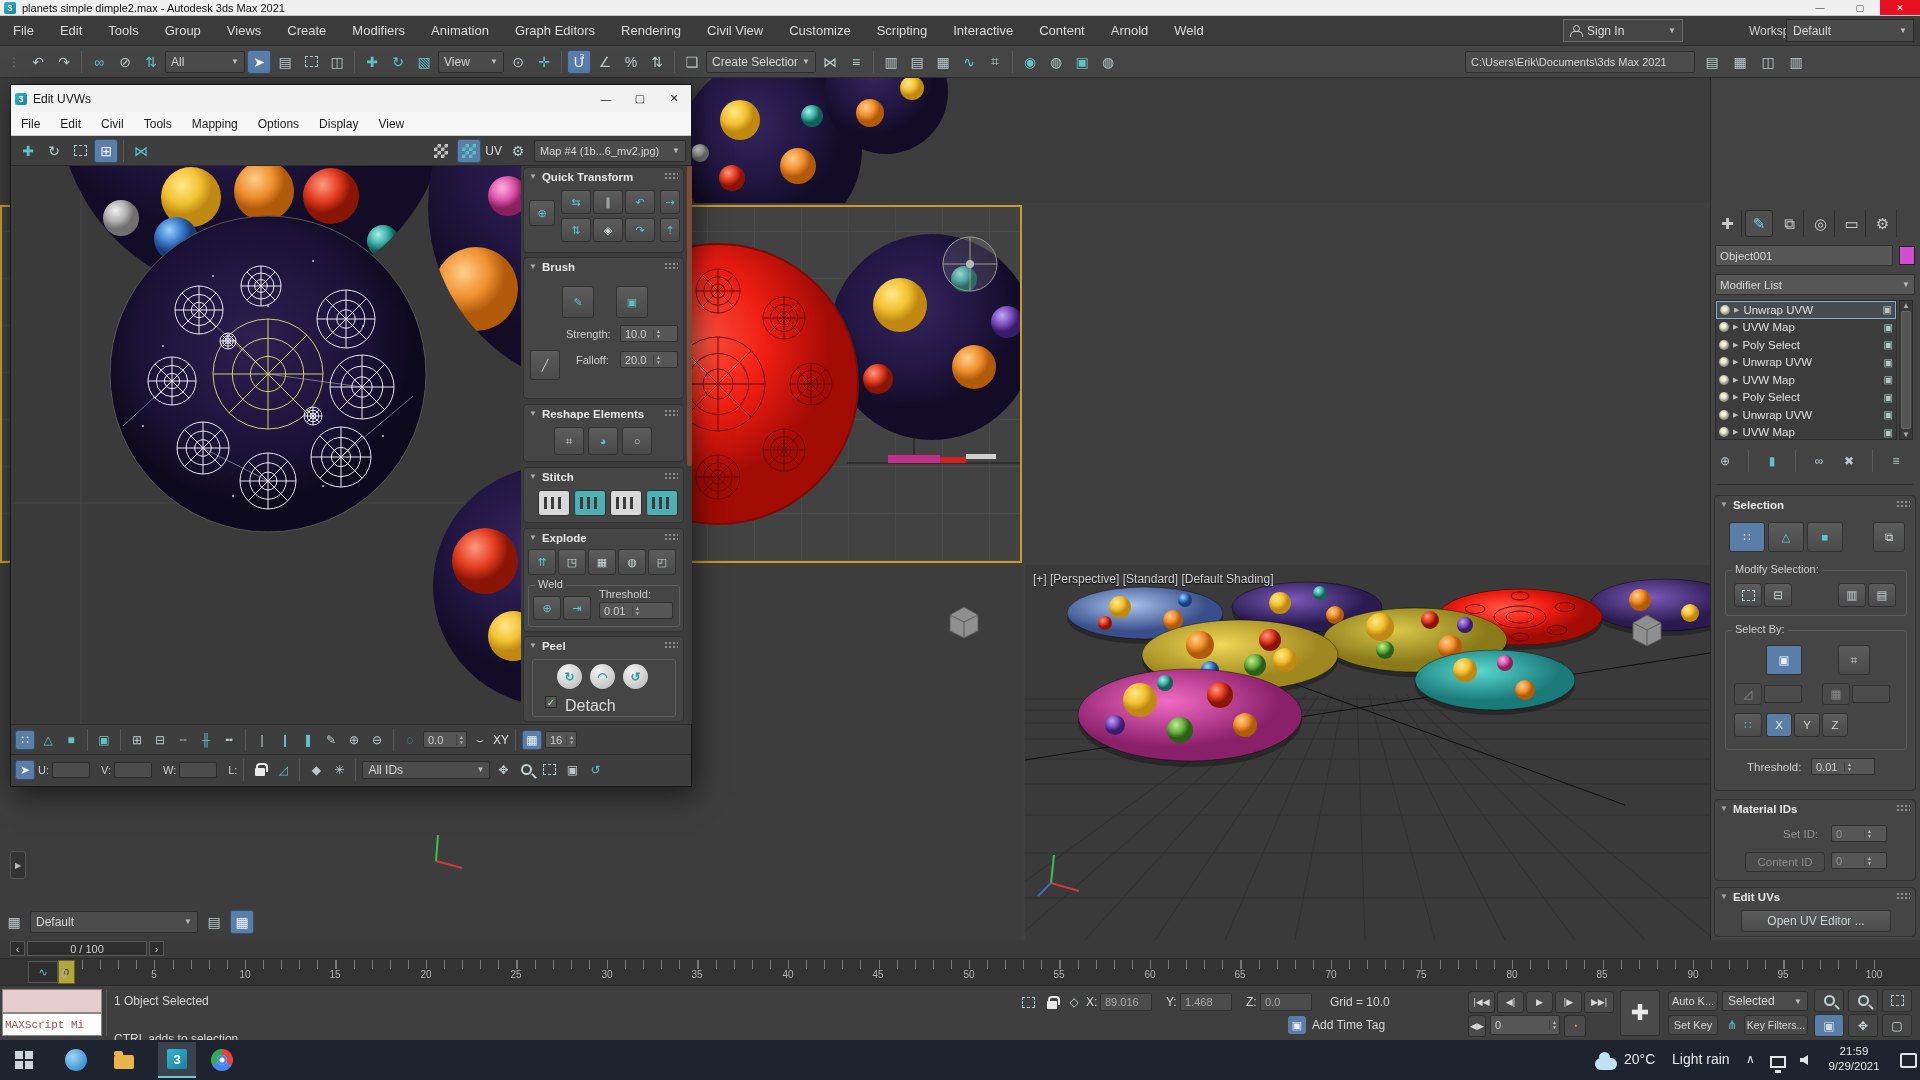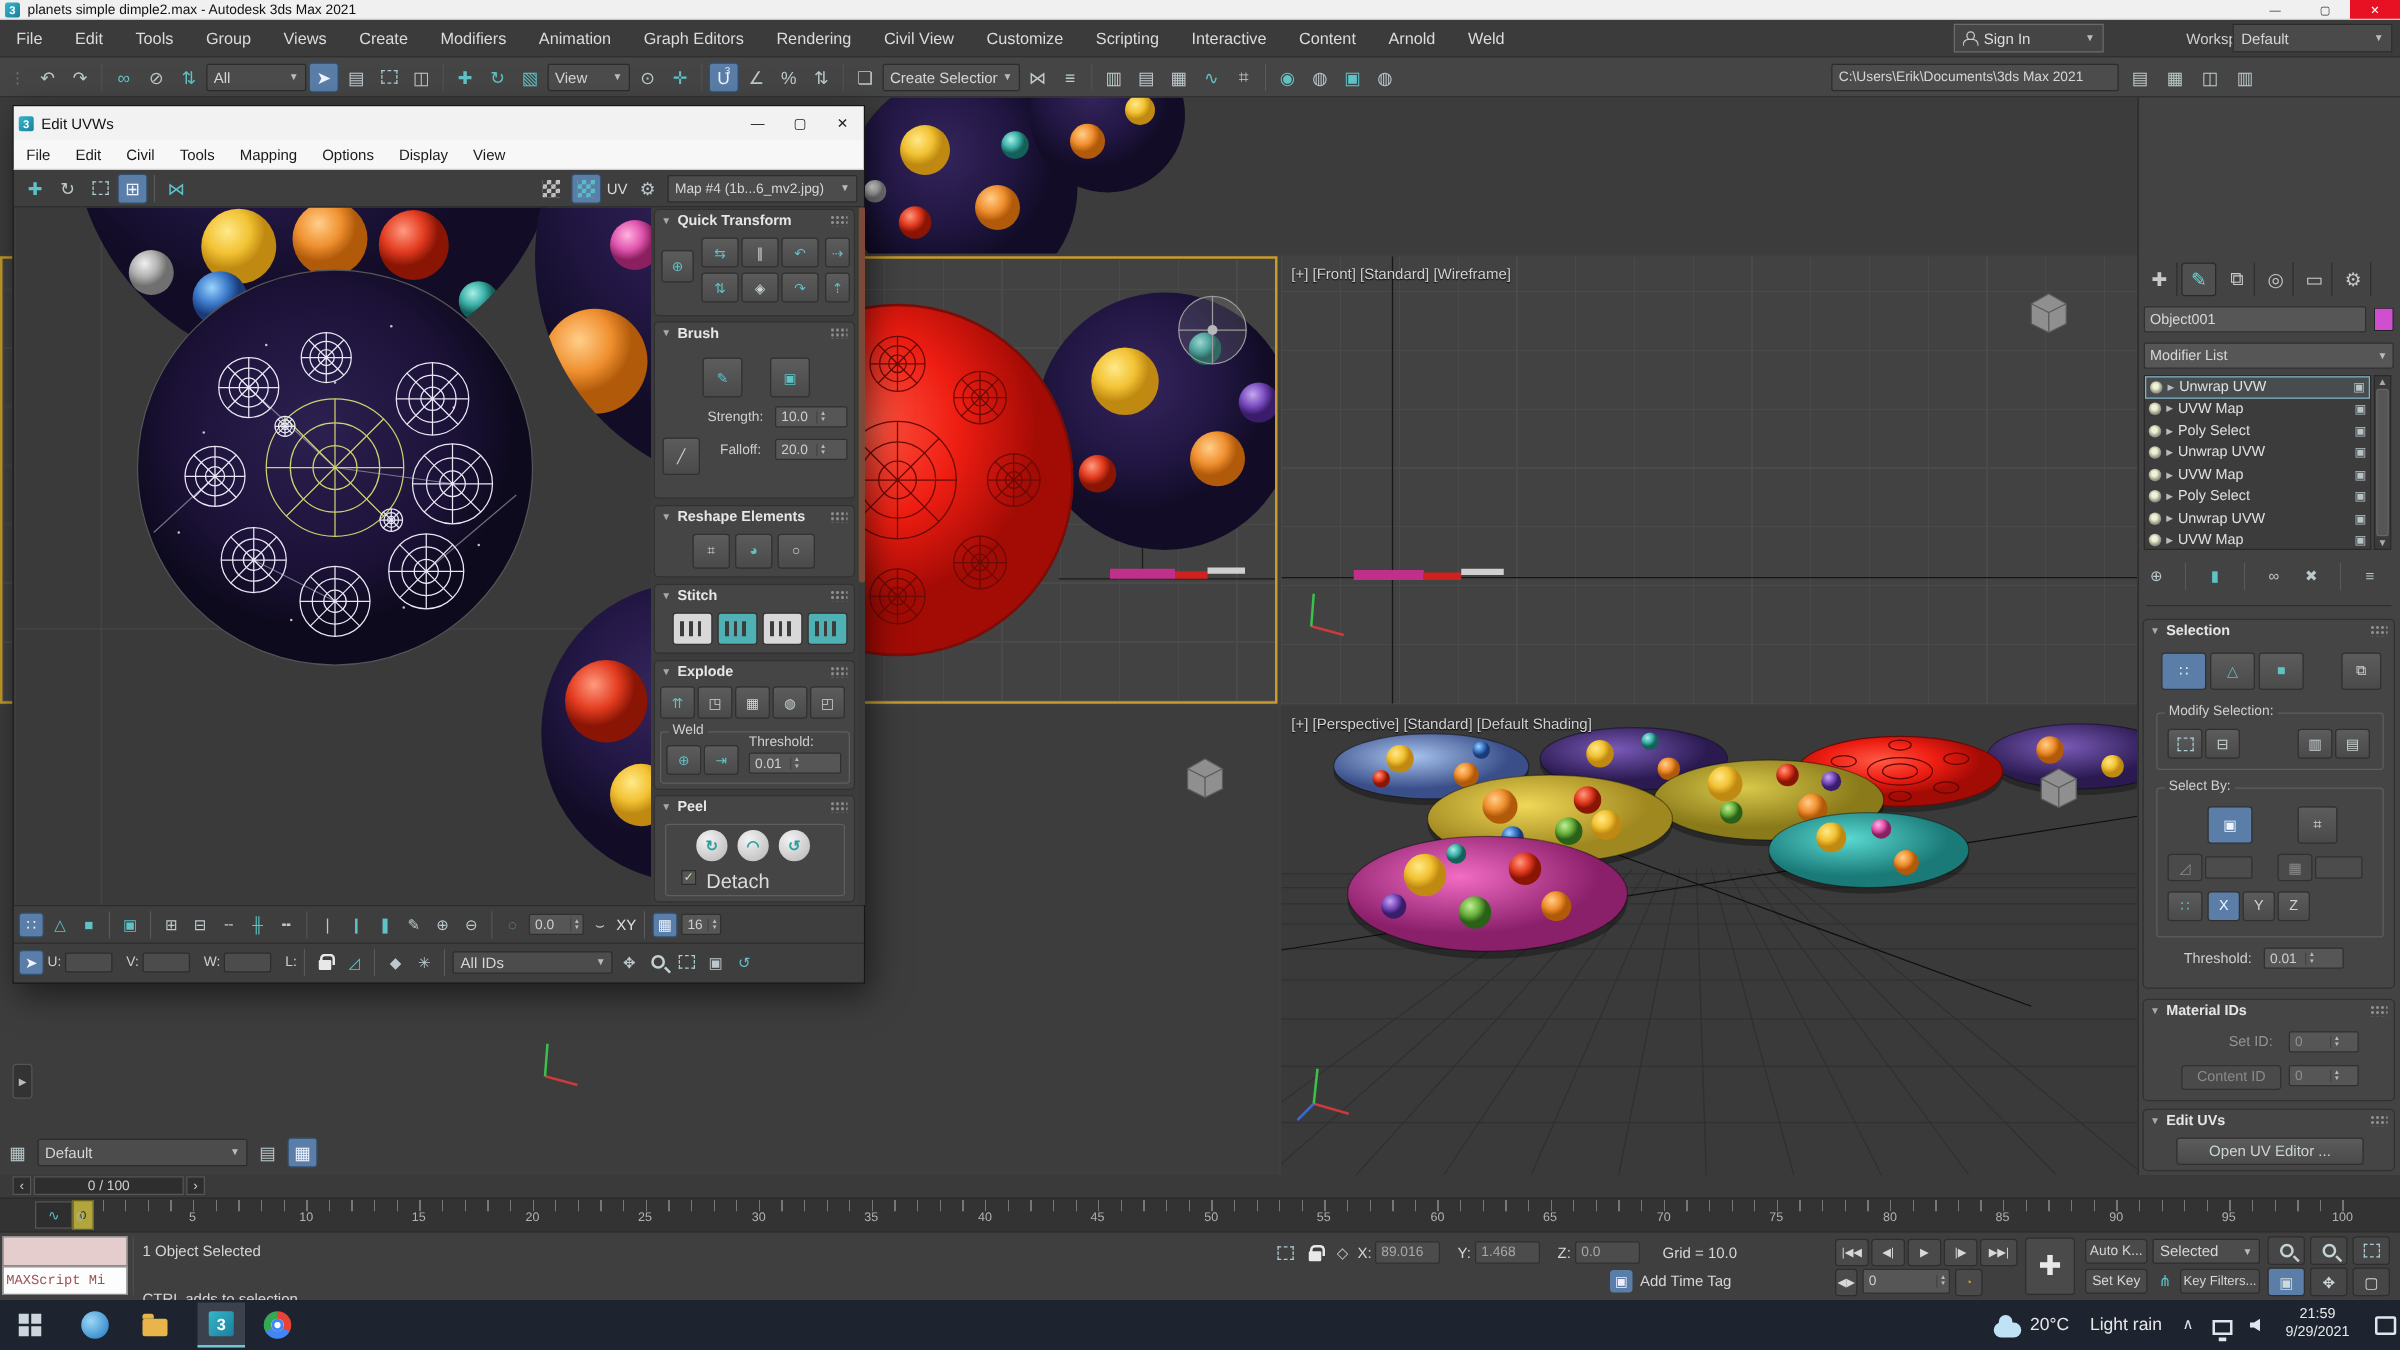--- a/index.html
+++ b/index.html
@@ -377,38 +377,20 @@
         <circle cx="968" cy="57" r="27" fill="rgba(130,130,130,.25)" stroke="#9a9a9a"></circle>
         <path d="M968,30V84M941,57H995" stroke="#9a9a9a" fill="none"></path>
         <circle cx="968" cy="57" r="4" fill="#b8b8b8"></circle>
       </g>
       <rect x="886" y="248" width="52" height="8" fill="#c0308a"></rect>
       <rect x="938" y="250" width="26" height="6" fill="#d02020"></rect>
       <rect x="964" y="247" width="30" height="5" fill="#cfcfcf"></rect>
     </svg>
   </div>
 
-  <div class="vp vp-front vpgrid">
-    <svg width="685" height="358">
-      <line x1="89" y1="0" x2="89" y2="358" stroke="#161616"></line>
-      <line x1="0" y1="257" x2="685" y2="257" stroke="#161616"></line>
-      <rect x="58" y="251" width="56" height="8" fill="#c0308a"></rect>
-      <rect x="114" y="253" width="30" height="6" fill="#d02020"></rect>
-      <rect x="144" y="250" width="34" height="5" fill="#cfcfcf"></rect>
-      <g transform="translate(600,30)">
-        <path d="M0,8 L14,0 28,8 28,24 14,31 0,24 Z" fill="#8f8f8f" stroke="#5a5a5a"></path>
-        <path d="M0,8 L14,15 28,8 M14,15 V31" fill="none" stroke="#5a5a5a"></path>
-      </g>
-      <g transform="translate(24,296)">
-        <line x1="0" y1="0" x2="26" y2="7" stroke="#cc3a3a" stroke-width="2"></line>
-        <line x1="0" y1="0" x2="2" y2="-26" stroke="#3ac24a" stroke-width="2"></line>
-      </g>
-    </svg>
-    <span class="vplabel">[+] [Front] [Standard] [Wireframe]</span>
-  </div>
 
   <div class="vp vp-left vpgrid" style="background-color:#3d3d3d">
     <svg width="1022" height="375">
       <g transform="translate(950,42)">
         <path d="M0,8 L14,0 28,8 28,24 14,31 0,24 Z" fill="#8f8f8f" stroke="#5a5a5a"></path>
         <path d="M0,8 L14,15 28,8 M14,15 V31" fill="none" stroke="#5a5a5a"></path>
       </g>
       <g transform="translate(436,296)">
         <line x1="0" y1="0" x2="26" y2="7" stroke="#cc3a3a" stroke-width="2"></line>
         <line x1="0" y1="0" x2="2" y2="-26" stroke="#3ac24a" stroke-width="2"></line>

